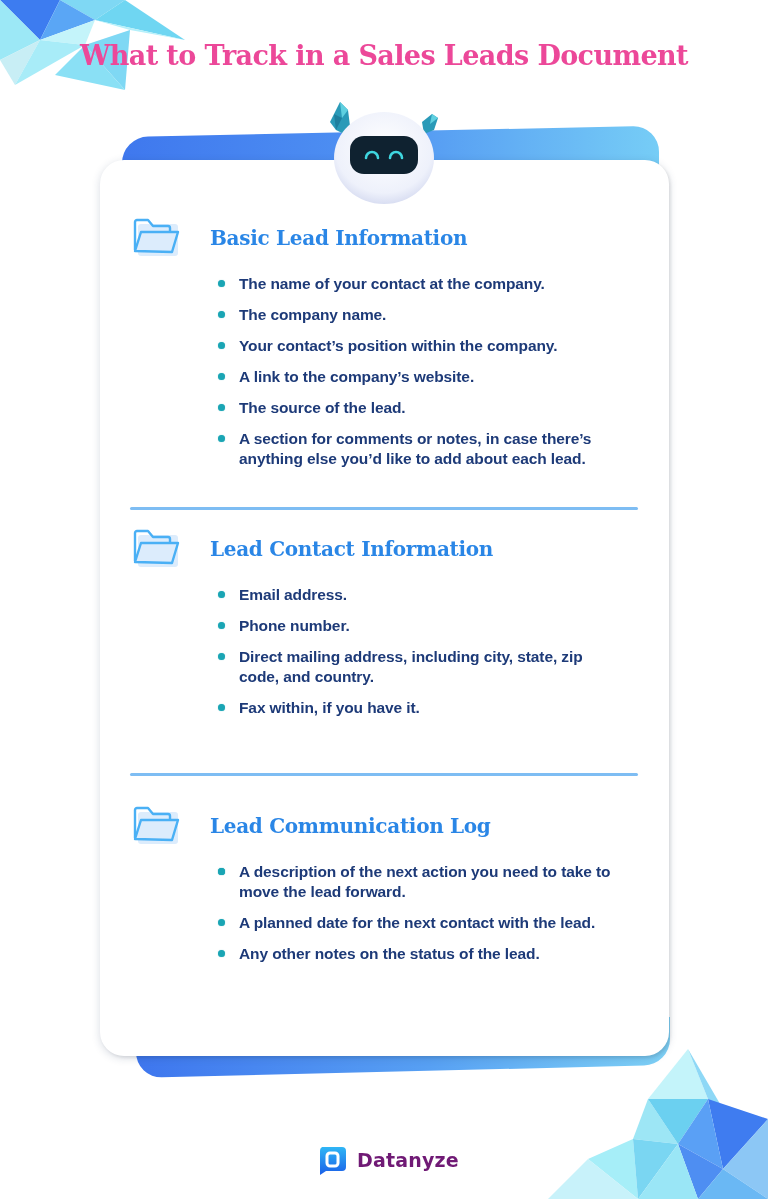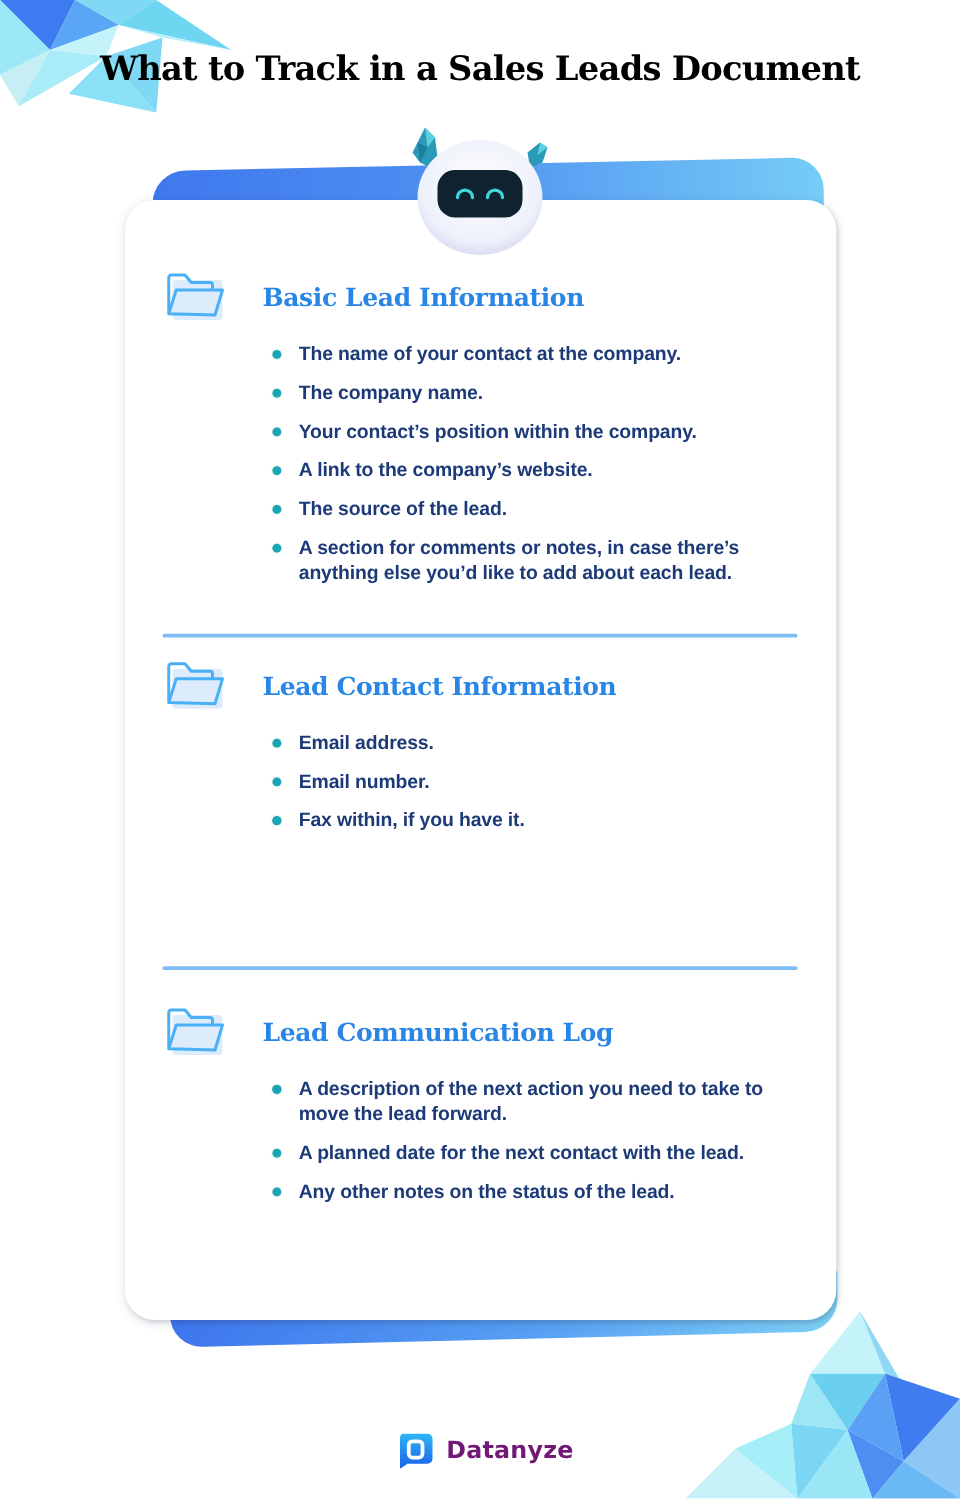--- a/index.html
+++ b/index.html
@@ -8,21 +8,21 @@
 
     .crystal { position: absolute; }
     .crystal-tl { left: 0; top: 0; width: 190px; height: 95px; }
     .crystal-br { right: 0; bottom: 0; width: 220px; height: 150px; }
 
     .title {
       position: absolute; left: 0; width: 768px; top: 40px;
       text-align: center;
       font-family: "DejaVu Serif", serif;
       font-weight: bold; font-size: 27px; letter-spacing: -0.6px;
-      color: #000000;
+      color: #ec4899;
     }
 
     .back-strip-top {
       position: absolute; left: 122px; top: 137px; width: 537px; height: 50px;
       border-radius: 26px 26px 0 0;
       background: linear-gradient(90deg, #3f78ee 0%, #4e90f2 45%, #76cdf6 100%);
       transform: skewY(-1.2deg);
       transform-origin: left top;
     }
     .back-strip-bottom {
@@ -156,22 +156,22 @@
   <div class="section-header">
     <svg class="folder-icon" viewBox="0 0 50 40">
       <rect x="6" y="6" width="40" height="32" rx="3" fill="#dcecfc"></rect>
       <path d="M3,32 V4 a2,2 0 0 1 2,-2 H16 l5,6 H36 a2,2 0 0 1 2,2 V14" fill="none" stroke="#4ab0f5" stroke-width="2.4" stroke-linejoin="round"></path>
       <path d="M3,33 L9,14 H46 L40,34 Z" fill="#dcecfc" stroke="#4ab0f5" stroke-width="2.4" stroke-linejoin="round"></path>
     </svg>
     <div class="section-title">Lead Contact Information</div>
   </div>
   <ul class="bullets">
     <li><span class="dot"></span><span>Email address.</span></li>
-    <li><span class="dot"></span><span>Email number.</span></li>
-    <li style="width:370px;"><span class="dot"></span></li>
+    <li><span class="dot"></span><span>Phone number.</span></li>
+    <li style="width:370px;"><span class="dot"></span><span>Direct mailing address, including city, state, zip code, and country.</span></li>
     <li><span class="dot"></span><span>Fax within, if you have it.</span></li>
   </ul>
 </div>
 
 <div class="divider" style="top:773px;"></div>
 
 <div class="section" style="top:806px;">
   <div class="section-header">
     <svg class="folder-icon" viewBox="0 0 50 40">
       <rect x="6" y="6" width="40" height="32" rx="3" fill="#dcecfc"></rect>

